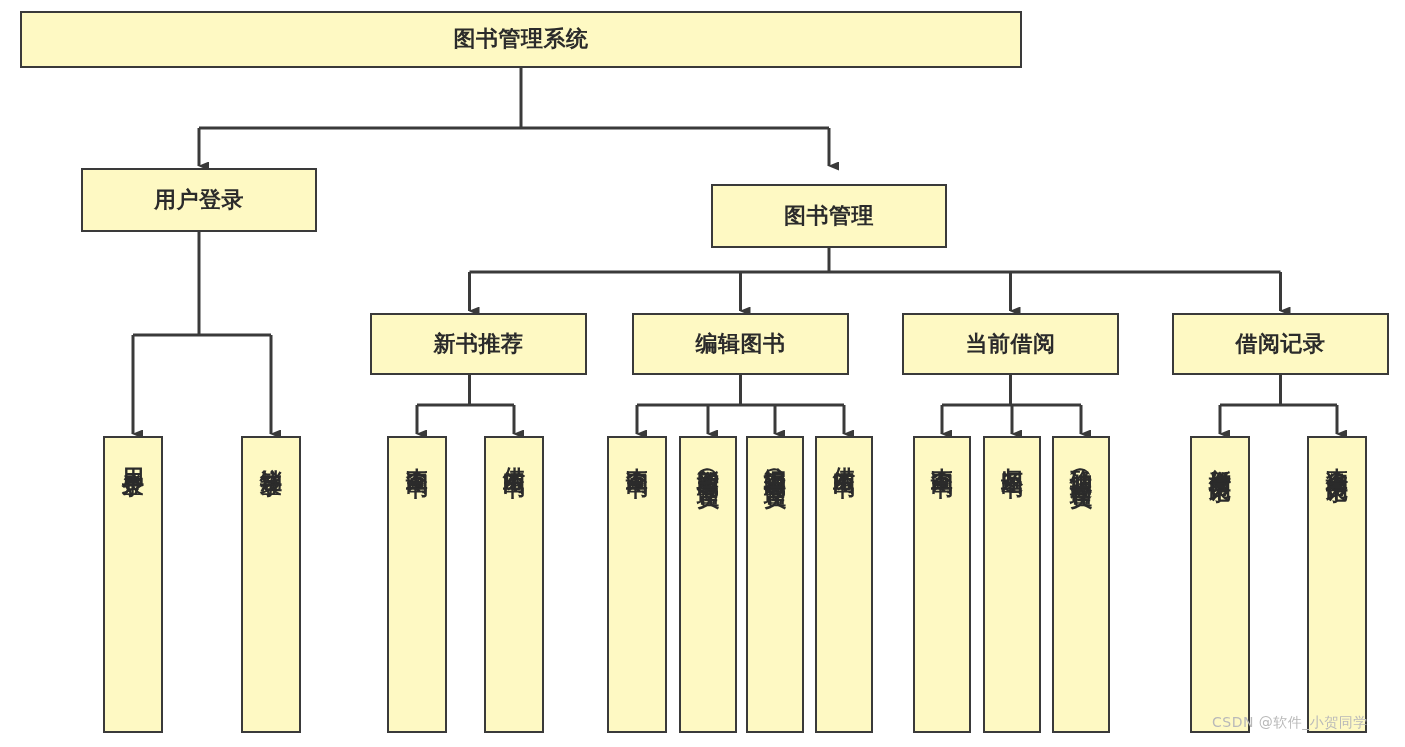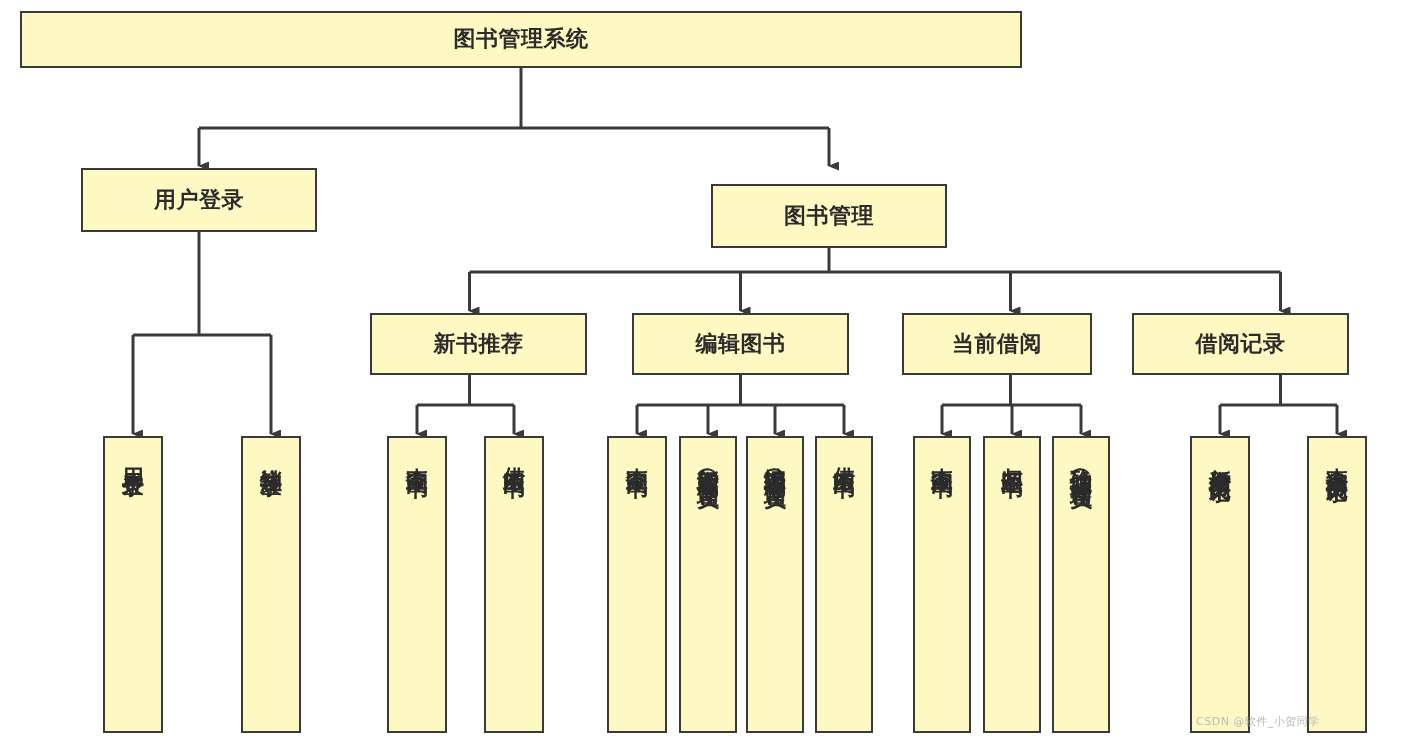--- a/index.html
+++ b/index.html
@@ -53,24 +53,25 @@
     font-size: 22px;
     color: #2b2b2b;
     writing-mode: vertical-rl;
     text-orientation: upright;
     letter-spacing: 3px;
     line-height: 1;
     white-space: nowrap;
   }
   .watermark {
     position: absolute;
-    font-size: 11px;
+    font-size: 14px;
     color: #b9b9b9;
     white-space: nowrap;
     letter-spacing: 0.5px;
+    margin-left: 16px;
   }
 </style>
 </head>
 <body>
 
 <div id="diagram-root">
   <svg class="connector-layer" viewBox="0 0 1405 747" preserveAspectRatio="none">
     <defs>
       <marker id="arrowhead" markerWidth="9" markerHeight="11" refX="4.5" refY="10" orient="auto" markerUnits="userSpaceOnUse">
         <path d="M0,0 L9,0 L4.5,11 Z" fill="#3a3a3a"></path>
@@ -121,24 +122,24 @@
       </div>
       <div class="node-box level-1" style="left: 711px; top: 168px; width: 236px; height: 64px; margin-top: 16px;">
         <span class="node-label">图书管理</span>
       </div>
       <div class="node-box level-2" style="left: 370px; top: 313px; width: 217px; height: 62px;">
         <span class="node-label">新书推荐</span>
       </div>
       <div class="node-box level-2" style="left: 632px; top: 313px; width: 217px; height: 62px;">
         <span class="node-label">编辑图书</span>
       </div>
-      <div class="node-box level-2" style="left: 902px; top: 313px; width: 190px; height: 62px;">
+      <div class="node-box level-2" style="left: 902px; top: 313px; width: 217px; height: 62px;">
         <span class="node-label">当前借阅</span>
       </div>
-      <div class="node-box level-2" style="left: 1132px; top: 313px; width: 217px; height: 62px;">
+      <div class="node-box level-2" style="left: 1172px; top: 313px; width: 217px; height: 62px;">
         <span class="node-label">借阅记录</span>
       </div>
       <div class="node-box level-3" style="left: 103px; top: 436px; width: 60px; height: 297px;">
         <span class="node-label">用户登录</span>
       </div>
       <div class="node-box level-3" style="left: 241px; top: 436px; width: 60px; height: 297px;">
         <span class="node-label">注销登录</span>
       </div>
       <div class="node-box level-3" style="left: 387px; top: 436px; width: 60px; height: 297px;">
         <span class="node-label">查询图书</span>

